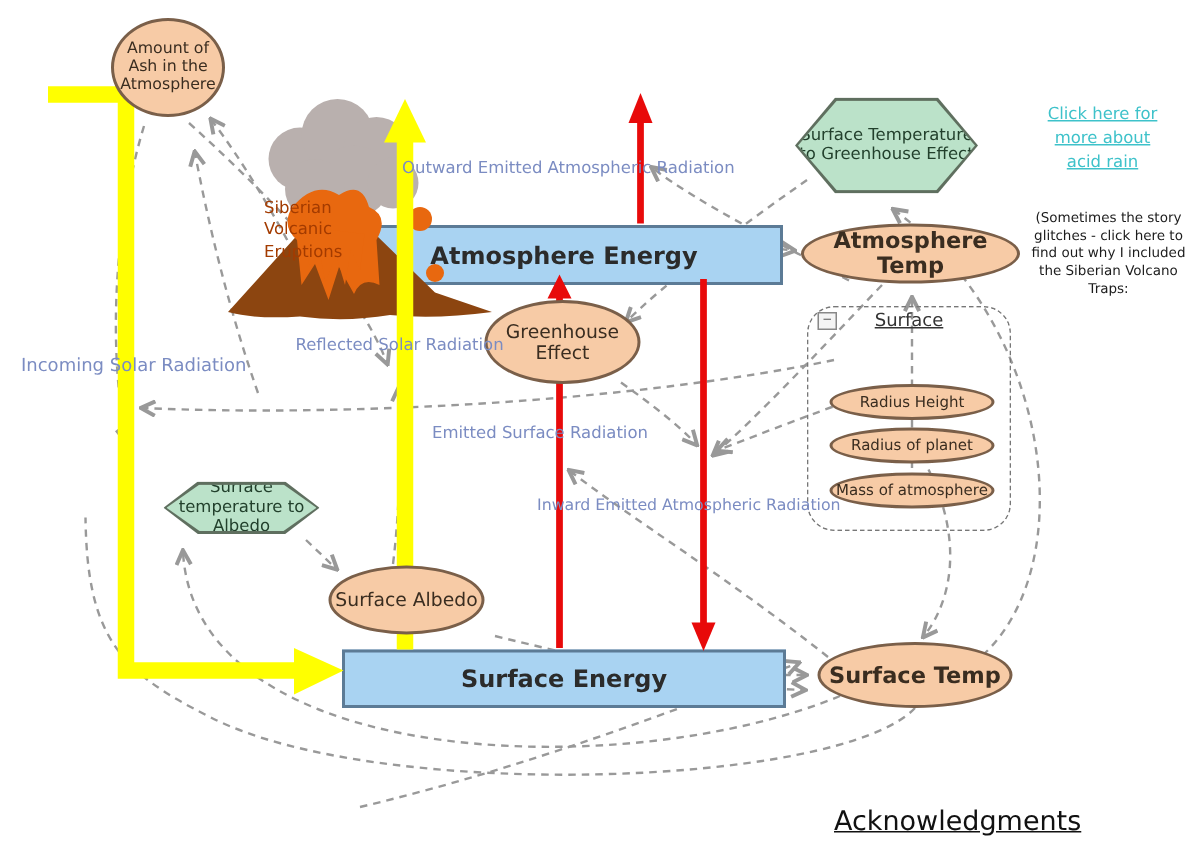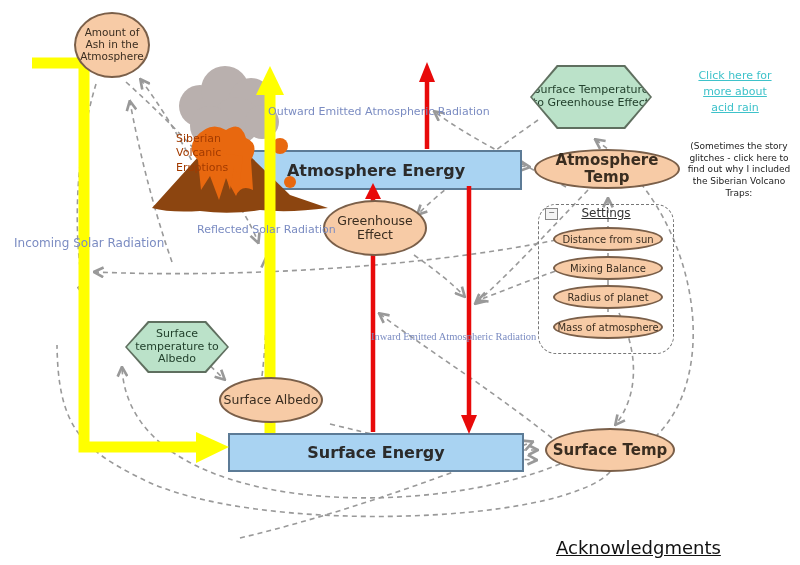--- a/index.html
+++ b/index.html
@@ -81,27 +81,27 @@
     <span>Atmosphere Energy</span>
   </div>
   <div class="stock" style="left:228px;top:433px;width:292px;height:35px;">
     <span>Surface Energy</span>
   </div>
 
   <div class="hexwrap" style="left:530px;top:65px;width:122px;height:64px;">
     <div class="hex-o"></div>
     <div class="hex-i">Surface Temperature to Greenhouse Effect</div>
   </div>
-  <div class="hexwrap" style="left:125px;top:321px;width:104px;height:52px;">
+  <div class="hexwrap" style="left:109px;top:321px;width:104px;height:35px;">
     <div class="hex-o"></div>
     <div class="hex-i">Surface temperature to Albedo</div>
   </div>
 
   <div class="settings-box"></div>
-  <div class="settings-title">Settings</div>
+  <div class="settings-title">Surface</div>
   <div class="collapse">−</div>
 
   <svg class="layer z2" width="800" height="565">
     <g transform="translate(140,60)">
       <g fill="#B9B0AE">
         <circle cx="60" cy="46" r="21"></circle>
           <circle cx="85" cy="30" r="24"></circle>
           <circle cx="111" cy="40" r="22"></circle>
         <circle cx="96" cy="61" r="24"></circle>
           <circle cx="70" cy="66" r="20"></circle>
@@ -143,38 +143,36 @@
   <div class="ell" style="left:534px;top:149px;width:146px;height:40px;font-size:15px;font-weight:bold;">
     <span>Atmosphere Temp</span>
   </div>
   <div class="ell" style="left:545px;top:428px;width:130px;height:44px;font-size:15px;font-weight:bold;">
     <span>Surface Temp</span>
   </div>
   <div class="ell" style="left:219px;top:377px;width:104px;height:46px;font-size:12.5px;">
     <span>Surface Albedo</span>
   </div>
 
-  <div class="sitem" style="top:227px;">
-    <span>Distance from sun</span>
-  </div>
   <div class="sitem" style="top:256px;">
-    <span>Mixing Balance</span>
+    <span>Radius Height</span>
   </div>
   <div class="sitem" style="top:285px;">
     <span>Radius of planet</span>
   </div>
   <div class="sitem" style="top:315px;">
     <span>Mass of atmosphere</span>
   </div>
 
 
   <div class="flowlabel" style="left:14px;top:236px;font-size:12px;">Incoming Solar Radiation</div>
   <div class="flowlabel" style="left:197px;top:223px;text-align:center;">Reflected Solar Radiation</div>
   <div class="flowlabel" style="left:268px;top:105px;">Outward Emitted Atmospheric Radiation</div>
-  <div class="flowlabel" style="left:371px;top:331px;font-size:10.5px;font-family:Liberation Serif, serif;">Inward Emitted Atmospheric Radiation</div>
+  <div class="flowlabel" style="left:288px;top:282px;">Emitted Surface Radiation</div>
+  <div class="flowlabel" style="left:358px;top:331px;font-size:10.5px;">Inward Emitted Atmospheric Radiation</div>
 
   <div class="volcano-label">Siberian Volcanic Eruptions</div>
 
   <div class="link">Click here for
 more about
 acid rain</div>
   <div class="note">(Sometimes the story glitches - click here to find out why I included the Siberian Volcano Traps:</div>
   <div class="ack">Acknowledgments</div>
 
 </div>

